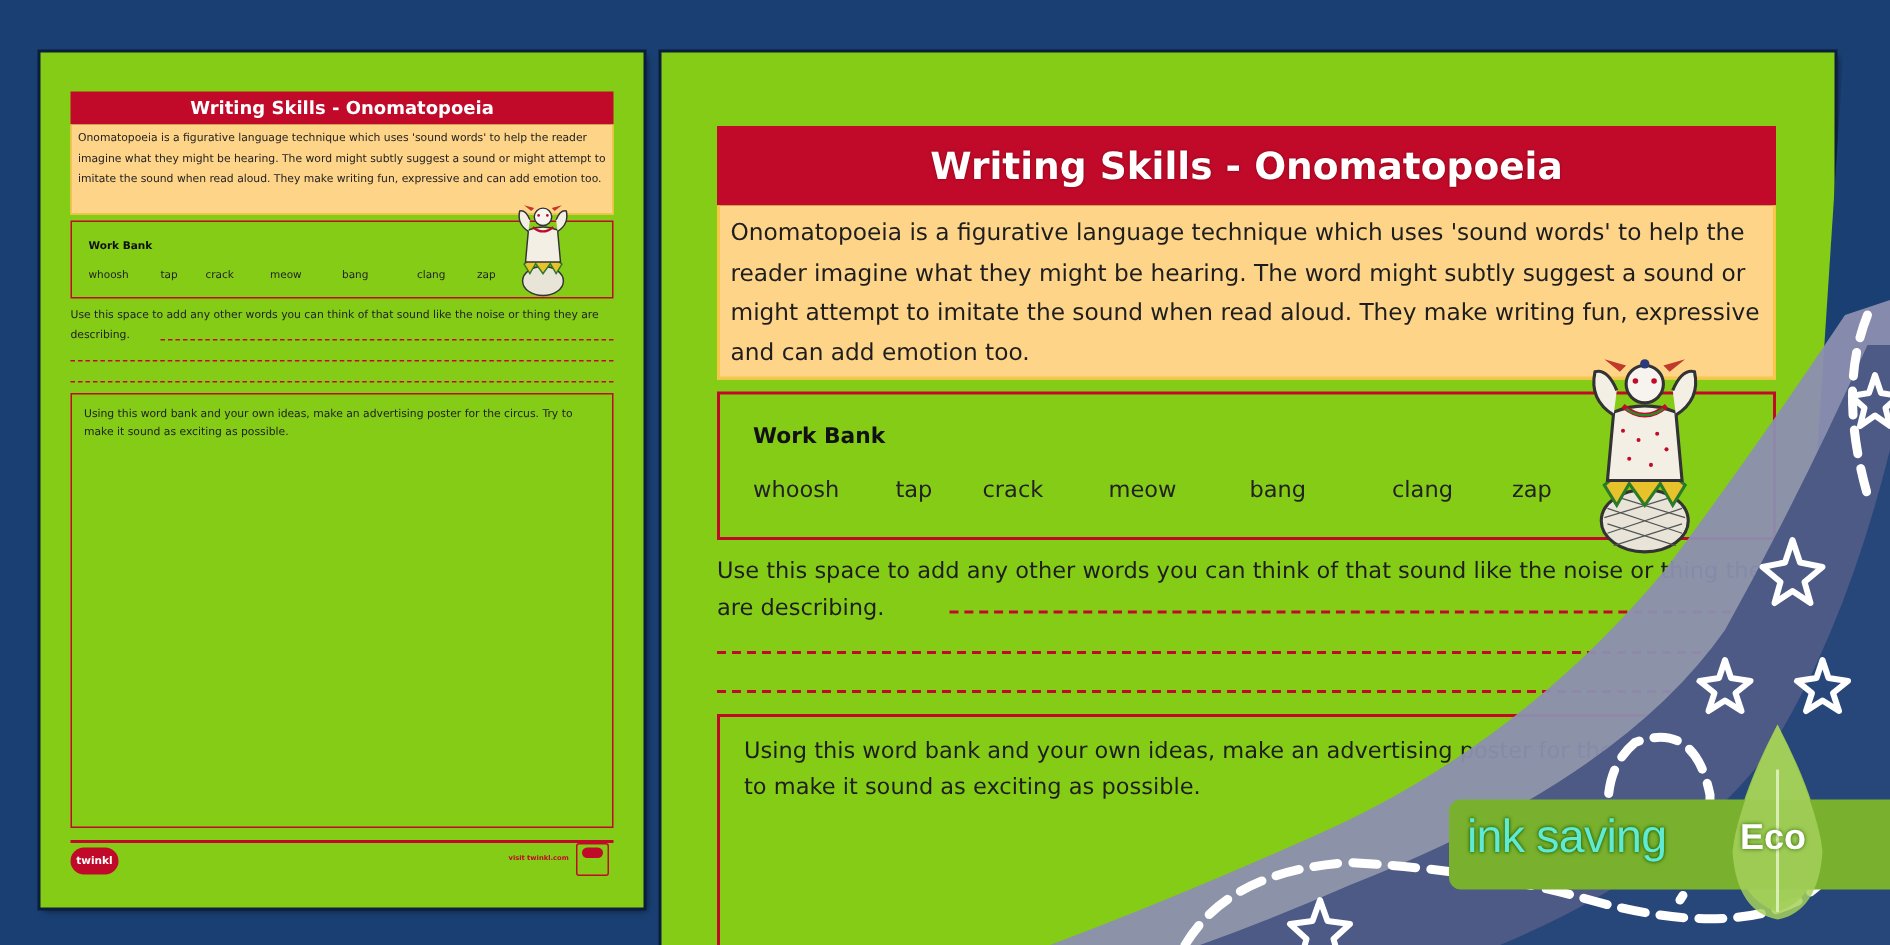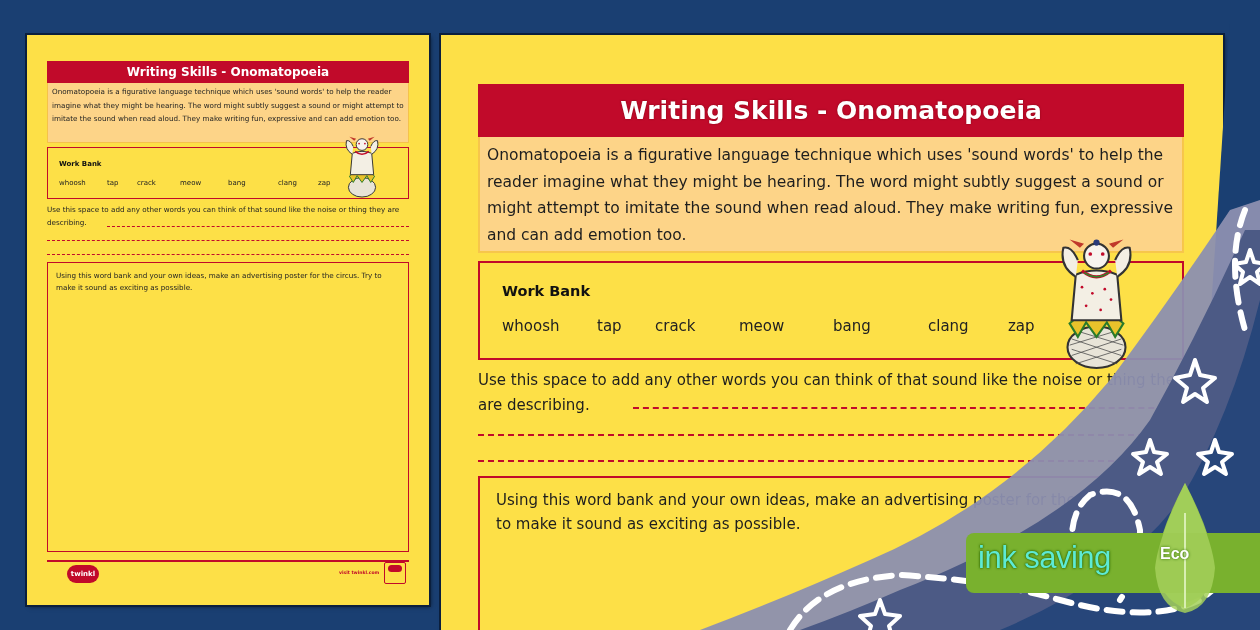--- a/index.html
+++ b/index.html
@@ -4,21 +4,21 @@
   <style>
     * { box-sizing: border-box; margin: 0; padding: 0; }
     html, body { width: 1260px; height: 630px; overflow: hidden; }
     body {
       background: #1a3f72;
       font-family: "DejaVu Sans", sans-serif;
       position: relative;
     }
     .page {
       position: absolute;
-      background: #fde047;
+      background: #84cc16;
       box-shadow: 0 0 0 2px #0b1f3d, 2px 2px 4px rgba(0,0,0,0.5);
       overflow: hidden;
     }
     
     #thumb { left: 27px; top: 35px; width: 402px; height: 570px; }
     #thumb .title-bar {
       position: absolute; left: 20px; top: 26px; width: 362px; height: 22px;
       background: #c10a2a; color: #fff; font-weight: bold; font-size: 12px;
       text-align: center; line-height: 22px;
     }
@@ -40,21 +40,21 @@
     }
     #thumb .dash { position: absolute; left: 20px; width: 362px; border-top: 1px dashed #c10a2a; }
     #thumb .poster {
       position: absolute; left: 20px; top: 227px; width: 362px; height: 290px;
       border: 1px solid #c10a2a; padding: 7px 8px; font-size: 7.2px; line-height: 12px; color: #222;
     }
     #thumb .footer-line { position: absolute; left: 20px; top: 525px; width: 362px; border-top: 2px solid #c10a2a; }
     #thumb .logo {
       position: absolute; left: 20px; top: 530px; width: 32px; height: 18px;
       background: #c10a2a; border-radius: 9px; color: #fff; font-size: 7px; font-weight: bold;
-      text-align: center; line-height: 18px; margin-left: 20px;
+      text-align: center; line-height: 18px;
     }
     #thumb .visit { position: absolute; left: 312px; top: 535px; font-size: 4.5px; color: #c10a2a; font-weight: bold; }
     #thumb .badge {
       position: absolute; left: 357px; top: 527px; width: 22px; height: 22px;
       border: 1px solid #c10a2a; border-radius: 2px;
     }
     #thumb .badge::before {
       content: ""; position: absolute; left: 3px; top: 2px; width: 14px; height: 7px;
       background: #c10a2a; border-radius: 4px;
     }
@@ -100,21 +100,21 @@
       position: absolute; left: 966px; top: 533px; width: 300px; height: 60px;
       background: #79b12e; border-radius: 8px 0 0 8px;
     }
     .eco-drop { position: absolute; left: 1150px; top: 483px; width: 70px; height: 140px; }
     .eco-text {
       position: absolute; left: 978px; top: 540px; font-size: 31px; color: #5eead4;
       font-family: "Liberation Sans", sans-serif; text-shadow: 0 0 3px #2e6a00, 0 0 2px #2e6a00;
       letter-spacing: -0.5px;
     }
     .eco-label {
-      position: absolute; left: 1160px; top: 545px; font-size: 16px; color: #fff; font-weight: bold;
+      position: absolute; left: 1160px; top: 545px; font-size: 24px; color: #fff; font-weight: bold;
       font-family: "Liberation Sans", sans-serif; text-shadow: 0 0 3px #2e6a00;
     }
   </style>
 </head>
 <body>
 
 <div id="thumb" class="page">
   <div class="title-bar">Writing Skills - Onomatopoeia</div>
   <div class="intro">Onomatopoeia is a figurative language technique which uses 'sound words' to help the reader imagine what they might be hearing. The word might subtly suggest a sound or might attempt to imitate the sound when read aloud. They make writing fun, expressive and can add emotion too.</div>
   <div class="bank">

